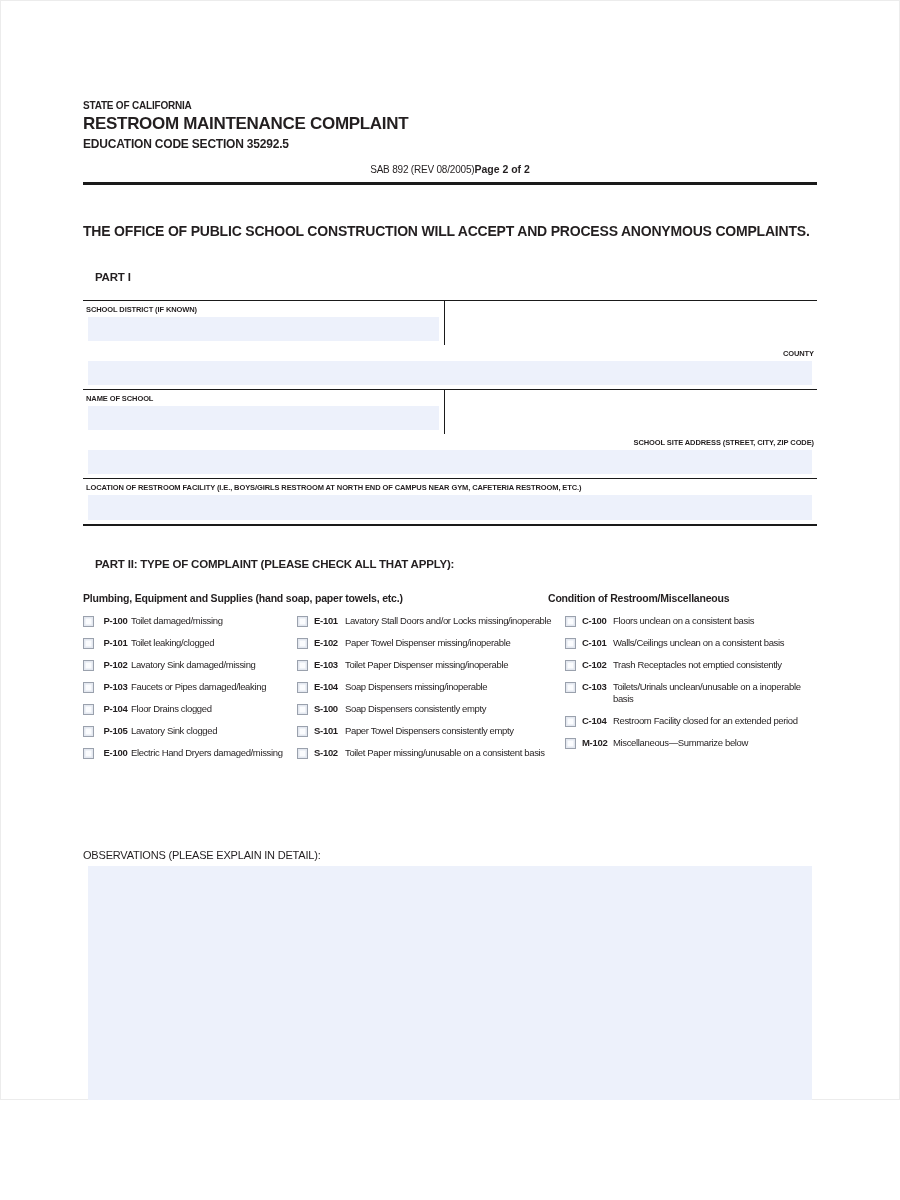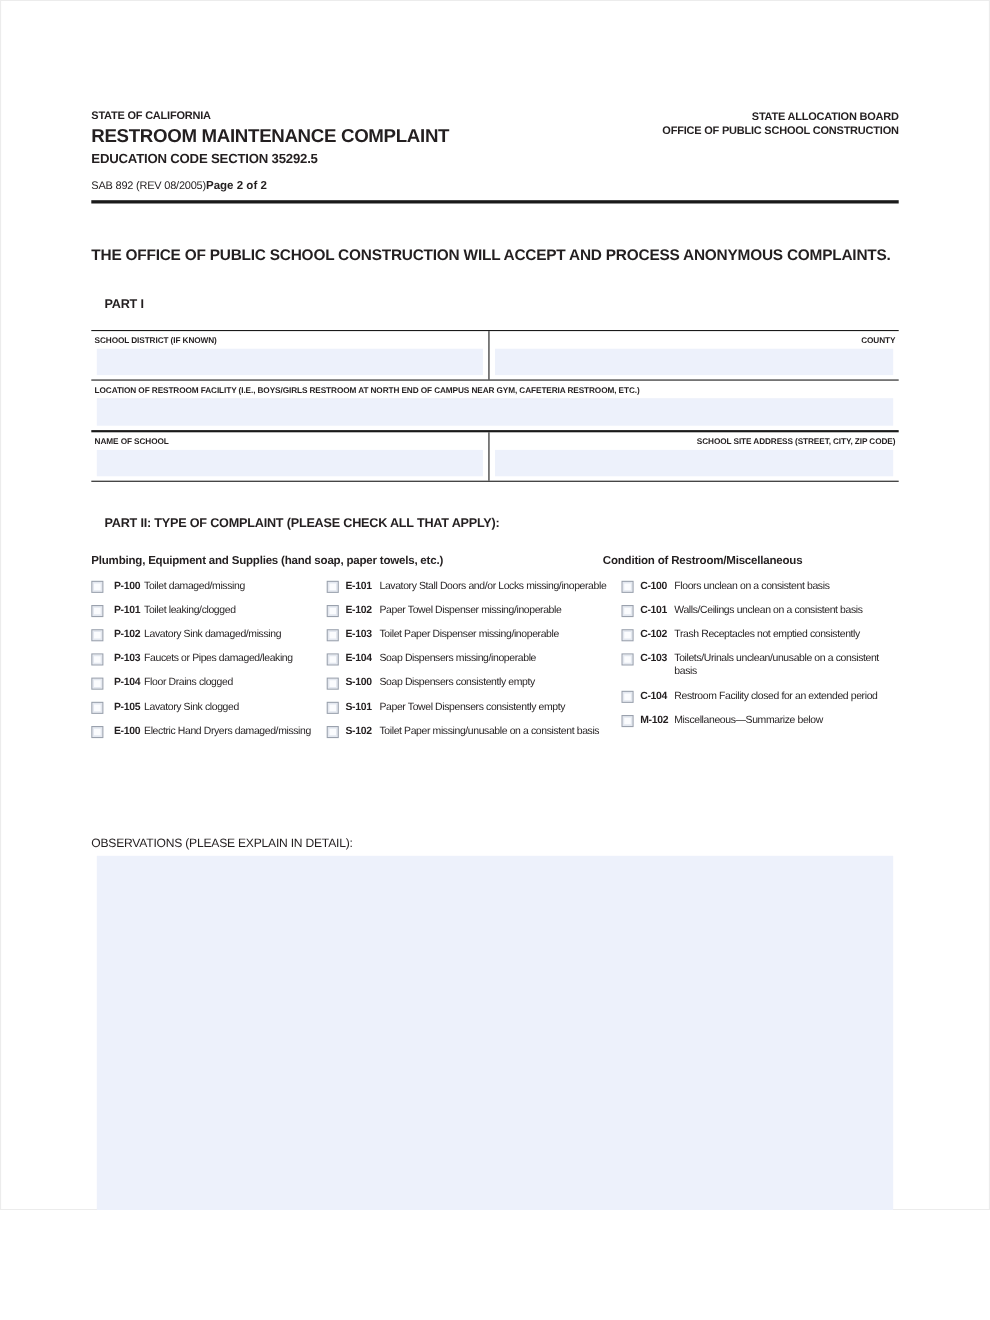--- a/index.html
+++ b/index.html
@@ -11,32 +11,32 @@
     overflow:hidden;
   }
   .content { position:absolute; left:83px; top:0; width:734px; }
 
   
   .hdr { display:flex; justify-content:space-between; margin-top:100px; }
   .hdr-left .state  { font-size:10px;  font-weight:bold; letter-spacing:-0.2px; }
   .hdr-left .title  { font-size:17px;  font-weight:bold; letter-spacing:-0.3px; margin-top:3px; }
   .hdr-left .sub    { font-size:12px;  font-weight:bold; letter-spacing:-0.2px; margin-top:3px; }
   .hdr-right { text-align:right; font-size:10px; font-weight:bold; letter-spacing:-0.2px; line-height:13px; }
-  .hdr2 { display:flex; justify-content:flex-start; align-items:flex-end; margin-top:12px; }
+  .hdr2 { display:flex; justify-content:center; align-items:flex-end; margin-top:12px; }
   .hdr2 .sab  { font-size:10px; letter-spacing:-0.2px; }
   .hdr2 .pg   { font-size:10.5px; font-weight:bold; }
   .rule { height:3px; background:#1a1a1a; margin-top:7px; }
 
   
   .notice { margin-top:38px; font-size:14px; font-weight:bold; letter-spacing:-0.2px; }
   .part-title { margin-top:32px; font-size:11.5px; font-weight:bold; letter-spacing:-0.2px;padding-left:12px; }
 
   
   .p1-table { margin-top:17px; border-top:1.5px solid #1a1a1a; }
-  .p1-row { display:flex; border-bottom:1px solid #1a1a1a; }
+  .p1-row { display:flex; border-bottom:1px solid #1a1a1a;flex-direction:column; }
   .p1-row.last { border-bottom:2px solid #1a1a1a; }
   .p1-cell { padding:2px 3px 4px 3px; box-sizing:border-box; }
   .p1-cell.cl { width:362px; border-right:1.5px solid #1a1a1a; }
   .p1-cell.cr { flex:1;text-align:right; }
   .p1-cell.full { width:100%; }
   .field-label { font-size:7.5px; font-weight:bold; letter-spacing:-0.1px; padding-top:2px; }
   .field-input { height:24px; background:#edf1fb; margin:3px 2px 0 2px; }
   .field-input.tall { height:25px; }
 
   
@@ -68,24 +68,20 @@
 
 <div class="page">
   <div class="content">
 
     <div class="hdr">
       <div class="hdr-left">
         <div class="state">STATE OF CALIFORNIA</div>
         <div class="title">RESTROOM MAINTENANCE COMPLAINT</div>
         <div class="sub">EDUCATION CODE SECTION 35292.5</div>
       </div>
-      <div class="hdr-right">
-        <div>STATE ALLOCATION BOARD</div>
-        <div>OFFICE OF PUBLIC SCHOOL CONSTRUCTION</div>
-      </div>
     </div>
     <div class="hdr2">
       <div class="sab">SAB 892  (REV 08/2005)</div>
       <div class="pg">Page 2 of 2</div>
     </div>
     <div class="rule"></div>
 
     <div class="notice">THE OFFICE OF PUBLIC SCHOOL CONSTRUCTION WILL ACCEPT AND PROCESS ANONYMOUS COMPLAINTS.</div>
 
     <div class="part-title">PART I</div>
@@ -93,36 +89,36 @@
       <div class="p1-row">
         <div class="p1-cell cl">
           <div class="field-label">SCHOOL DISTRICT (IF KNOWN)</div>
           <div class="field-input"></div>
         </div>
         <div class="p1-cell cr">
           <div class="field-label">COUNTY</div>
           <div class="field-input"></div>
         </div>
       </div>
+      <div class="p1-row">
+        <div class="p1-cell cl">
+          <div class="field-label">NAME OF SCHOOL</div>
+          <div class="field-input"></div>
+        </div>
+        <div class="p1-cell cr">
+          <div class="field-label">SCHOOL SITE ADDRESS (STREET, CITY, ZIP CODE)</div>
+          <div class="field-input"></div>
+        </div>
+      </div>
       <div class="p1-row last">
         <div class="p1-cell full">
           <div class="field-label">LOCATION OF RESTROOM FACILITY (I.E., BOYS/GIRLS RESTROOM AT NORTH END OF CAMPUS NEAR GYM, CAFETERIA RESTROOM, ETC.)</div>
           <div class="field-input tall"></div>
         </div>
       </div>
-      <div class="p1-row">
-        <div class="p1-cell cl">
-          <div class="field-label">NAME OF SCHOOL</div>
-          <div class="field-input"></div>
-        </div>
-        <div class="p1-cell cr">
-          <div class="field-label">SCHOOL SITE ADDRESS (STREET, CITY, ZIP CODE)</div>
-          <div class="field-input"></div>
-        </div>
-      </div>
     </div>
 
     <div class="part-title">PART II:  TYPE OF COMPLAINT (PLEASE CHECK ALL THAT APPLY):</div>
     <div class="col-headings">
       <div class="col-heading left">Plumbing, Equipment and Supplies (hand soap, paper towels, etc.)</div>
       <div class="col-heading right">Condition of Restroom/Miscellaneous</div>
     </div>
     <div class="checklists">
       <div class="checklist" id="checklist-col1">
           <div class="check-row">
@@ -210,21 +206,21 @@
     <span class="check-label">Walls/Ceilings unclean on a consistent basis</span>
   </div>
           <div class="check-row">
     <span class="checkbox"></span>
     <span class="code">C-102</span>
     <span class="check-label">Trash Receptacles not emptied consistently</span>
   </div>
           <div class="check-row">
     <span class="checkbox"></span>
     <span class="code">C-103</span>
-    <span class="check-label">Toilets/Urinals unclean/unusable on a consistent basis</span>
+    <span class="check-label">Toilets/Urinals unclean/unusable on a inoperable basis</span>
   </div>
           <div class="check-row">
     <span class="checkbox"></span>
     <span class="code">C-104</span>
     <span class="check-label">Restroom Facility closed for an extended period</span>
   </div>
           <div class="check-row">
     <span class="checkbox"></span>
     <span class="code">M-102</span>
     <span class="check-label">Miscellaneous—Summarize below</span>

